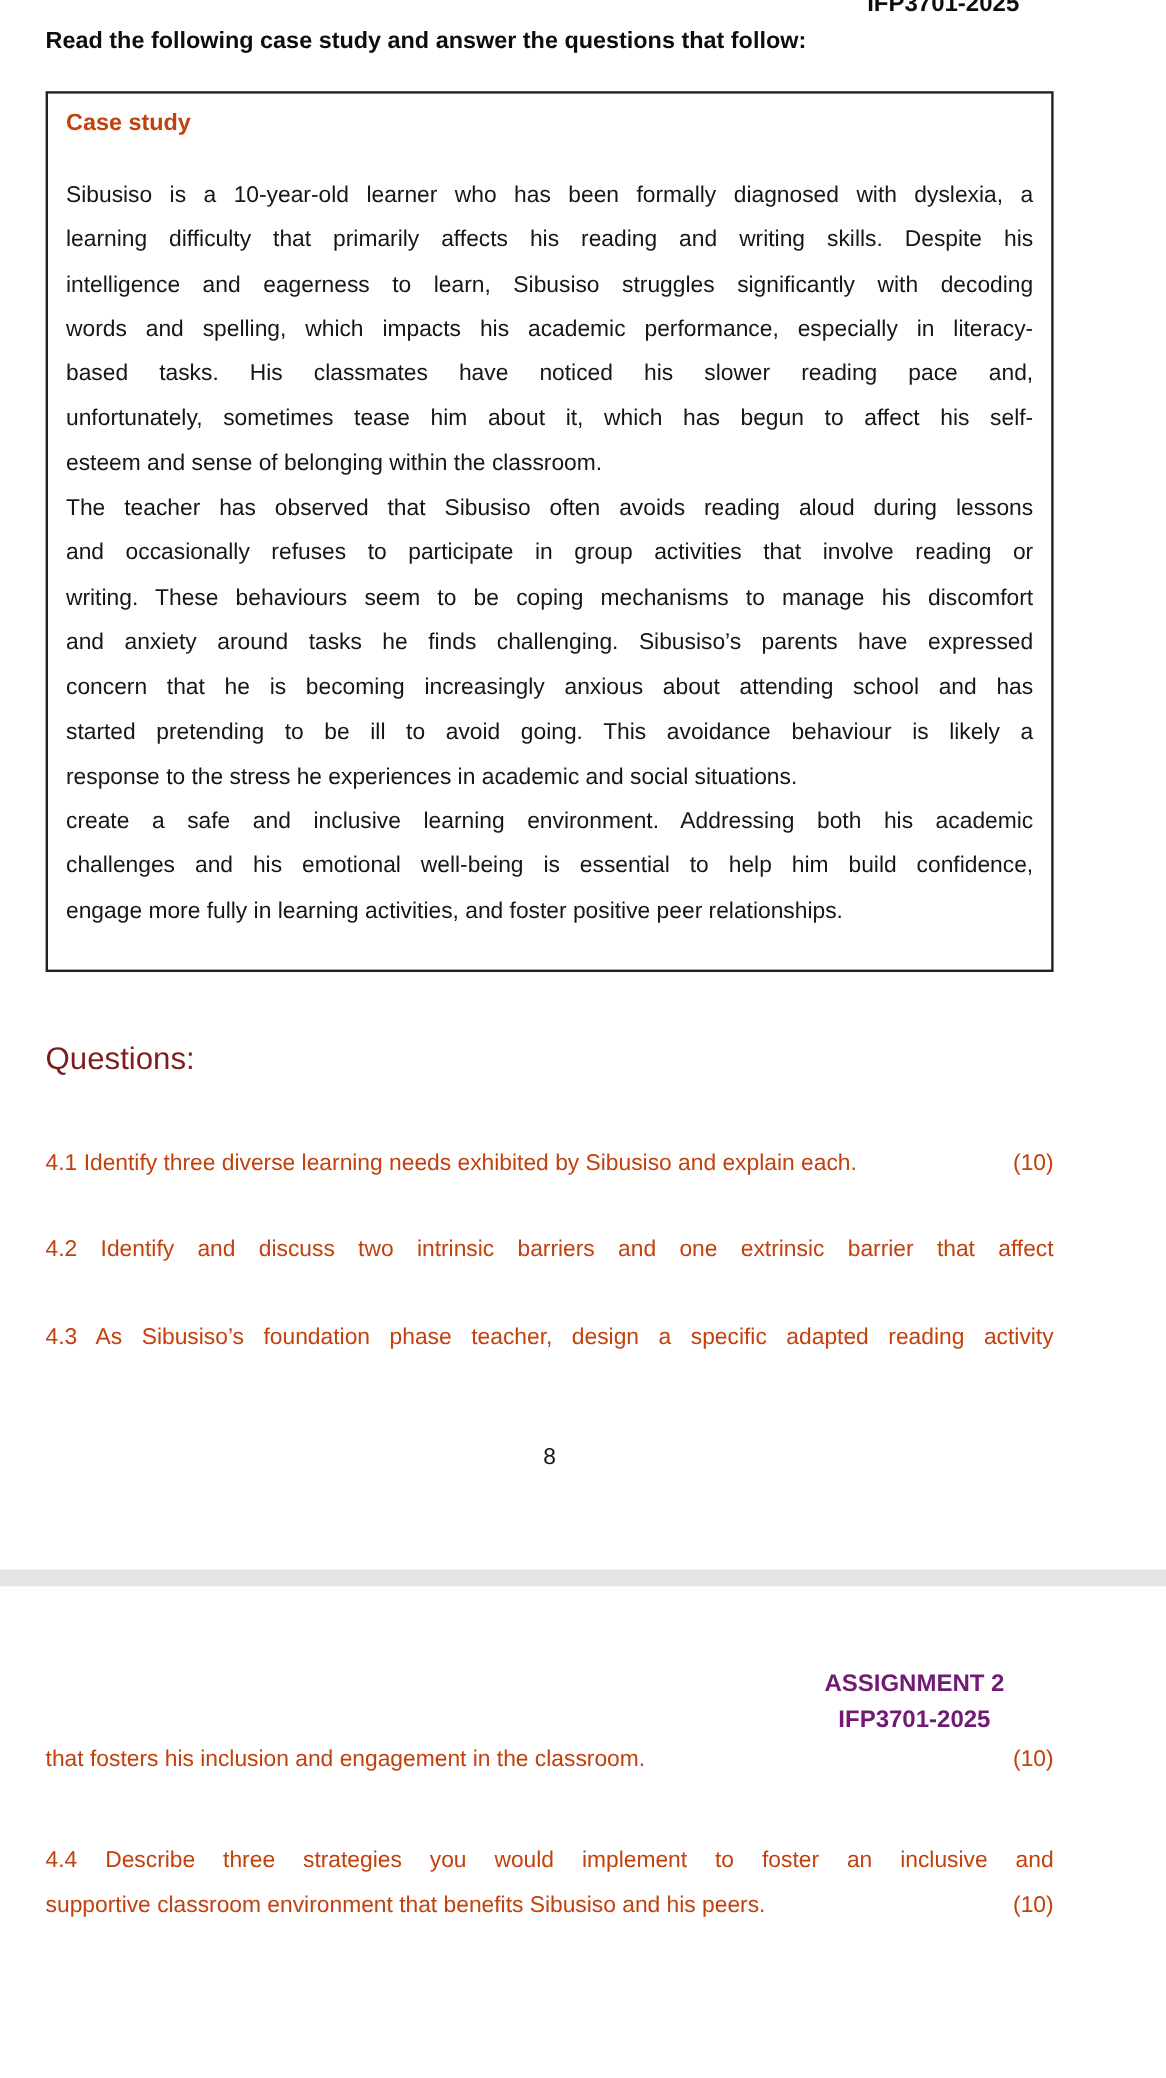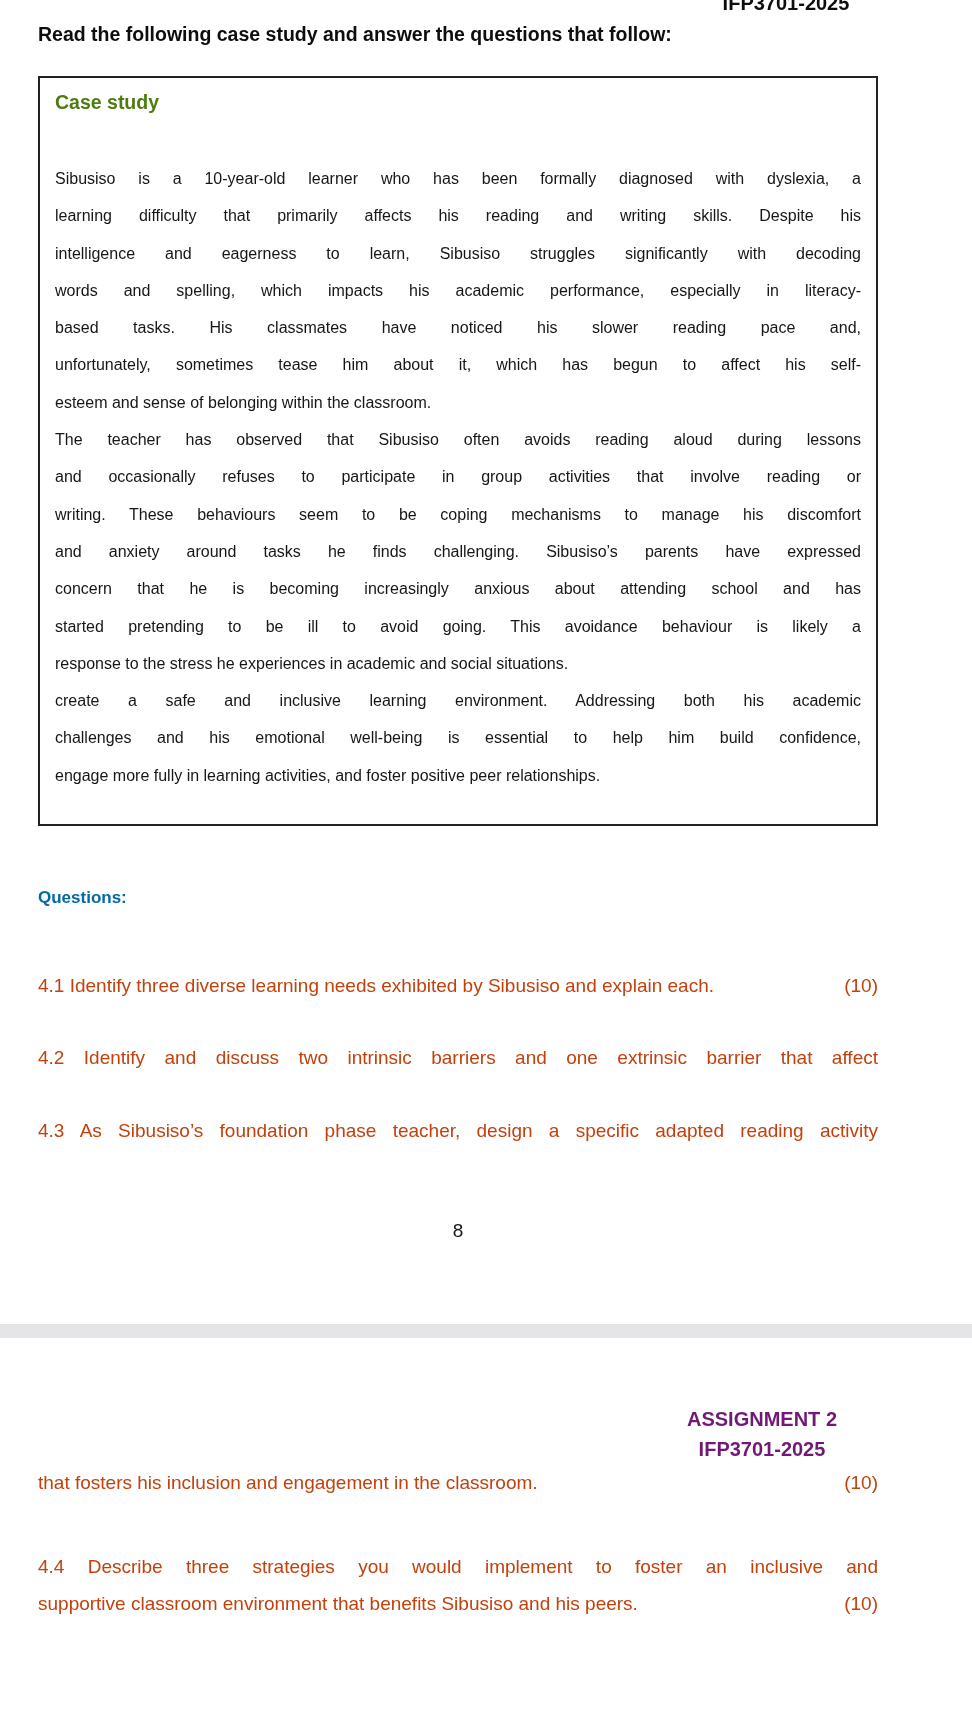--- a/index.html
+++ b/index.html
@@ -21,25 +21,25 @@
   .instruction {
     padding-top: 22px; font-weight: bold; font-size: 19.5px; line-height: 24px;
     color: #0d0d0d;
   }
   .case-box {
     margin-top: 30px;
     border: 2px solid #222222;
     padding: 10px 15px 30px 15px;
     background: #ffffff;
   }
-  .case-title { font-weight: bold; font-size: 19.5px; line-height: 28px; color: #4d7c0f; }
-  .case-body { margin-top: 44px; font-size: 16px; line-height: 37.3px; color: #161616; }
+  .case-title { font-weight: bold; font-size: 19.5px; line-height: 28px; color: #c2410c; }
+  .case-body { margin-top: 28px; font-size: 19px; line-height: 37.3px; color: #161616; }
   .jline { text-align: justify; text-align-last: justify; }
   .lline { text-align: left; }
-  .q-heading { margin-top: 58px; font-weight: bold; font-size: 17px; line-height: 28px; color: #0369a1; }
+  .q-heading { margin-top: 58px; font-weight: normal; font-size: 26px; line-height: 28px; color: #7f1d1d; }
   .qblock { font-size: 19px; line-height: 37px; color: #c2410c; }
   .q41 { margin-top: 55px; }
   .q42 { margin-top: 35px; }
   .q43 { margin-top: 36px; }
   .q44 { margin-top: 47px; }
   .flexline { display: flex; justify-content: space-between; }
   .marks { white-space: nowrap; }
   .page-number { margin-top: 70px; text-align: center; font-size: 19px; line-height: 24px; color: #161616; }
   .page-divider { margin-top: 81px; width: 972px; height: 14px; background: #e5e4e7; }
   .p2-header {

